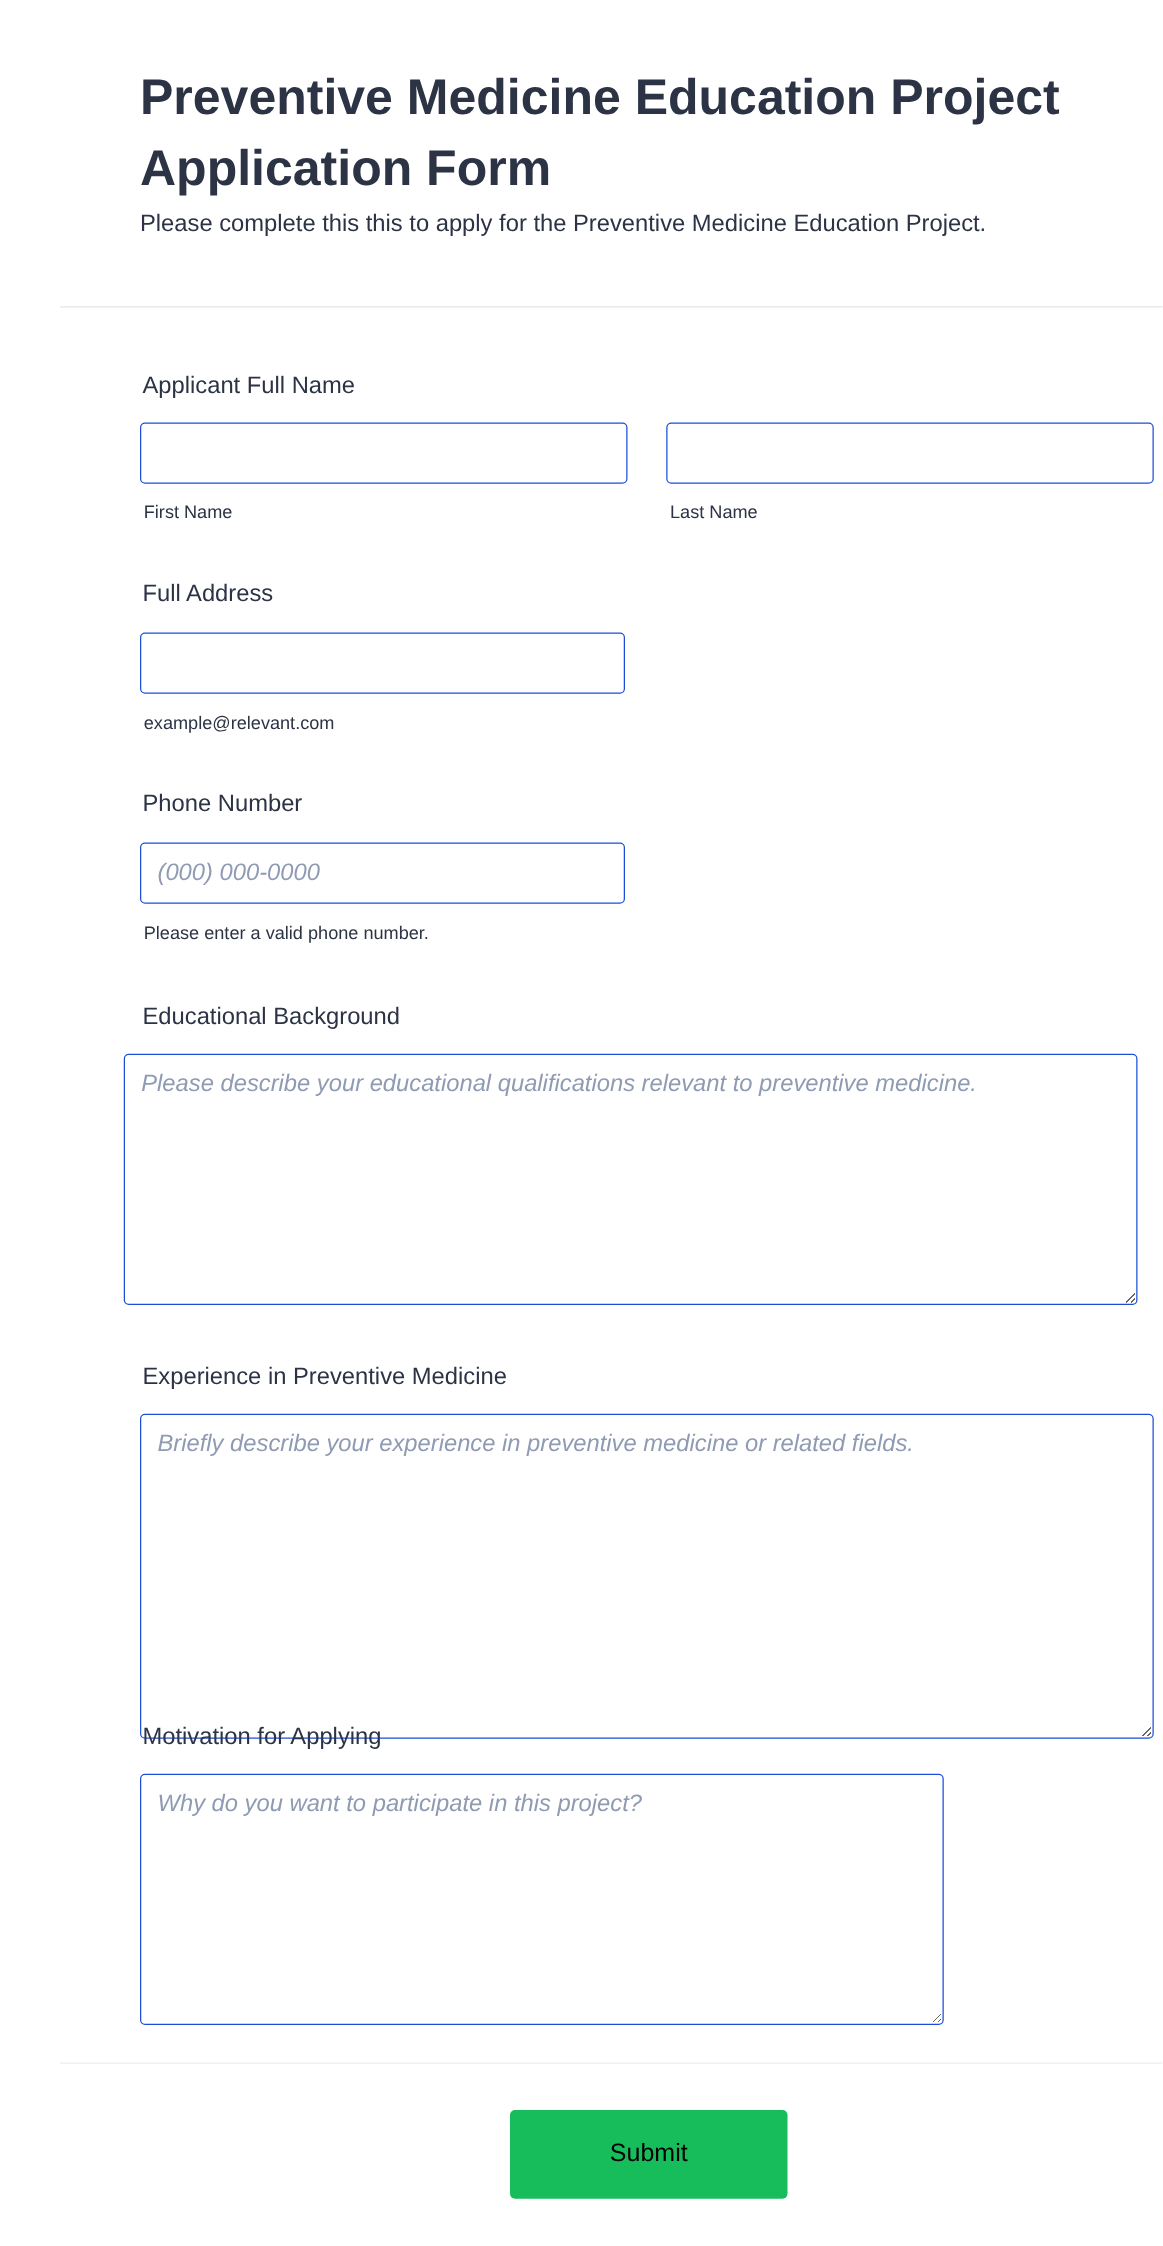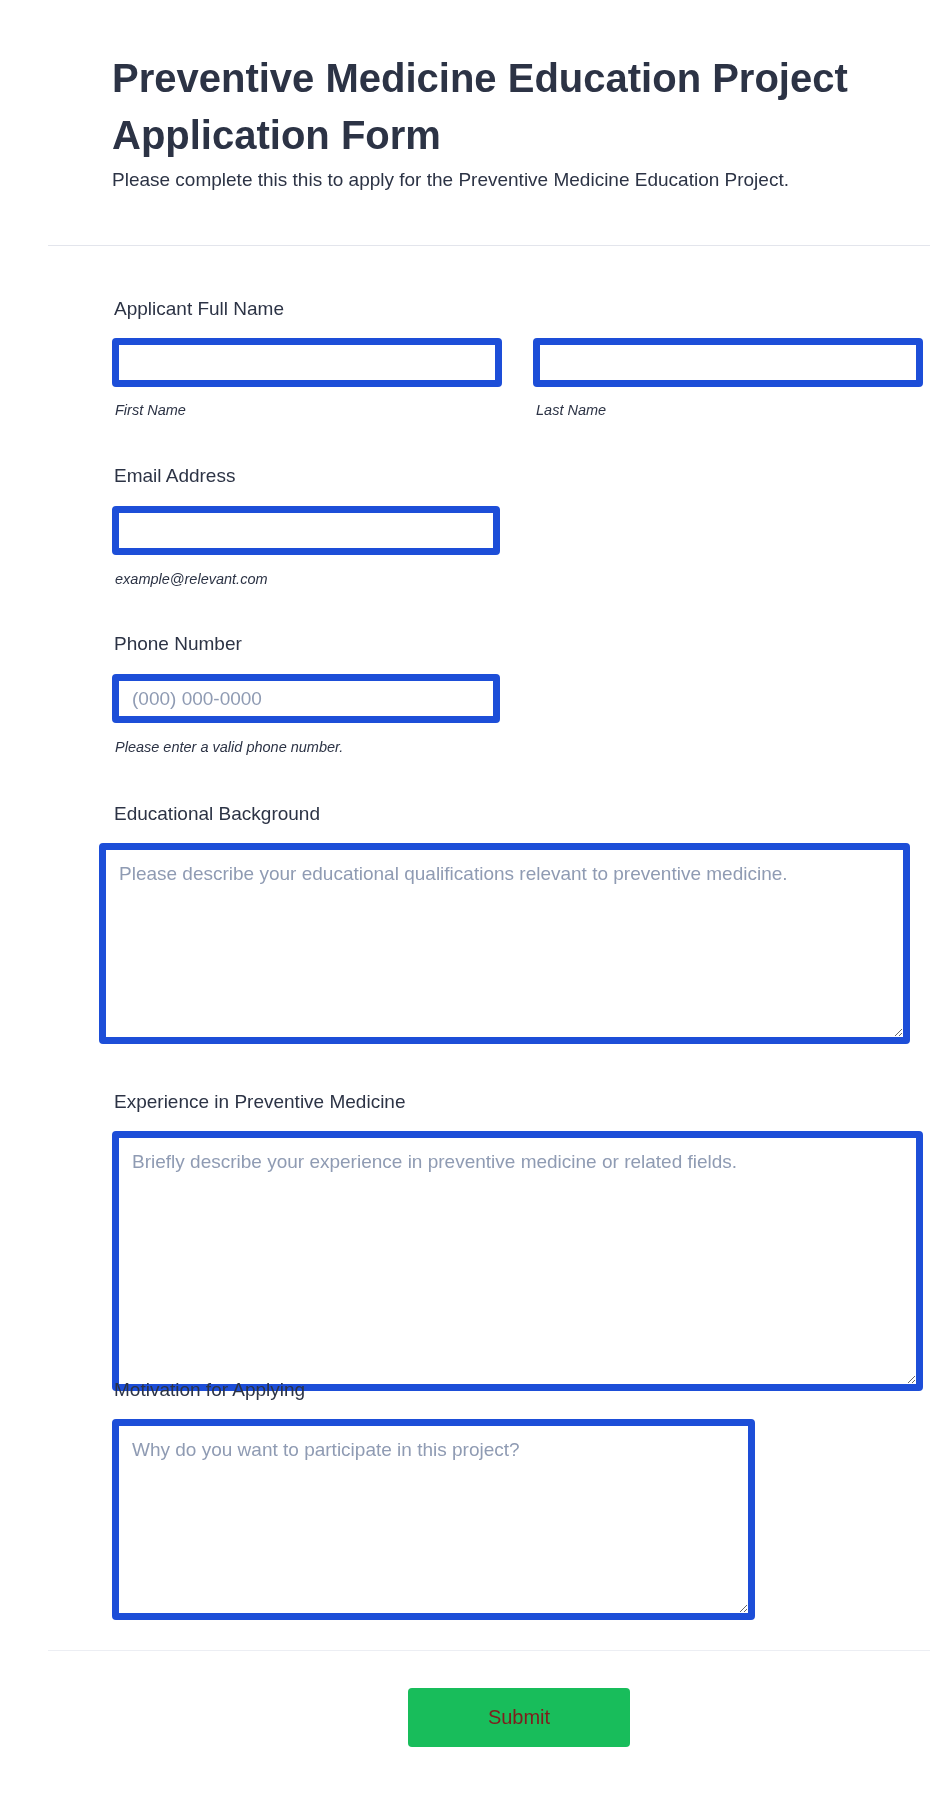--- a/index.html
+++ b/index.html
@@ -8,49 +8,49 @@
   .abs { position: absolute; margin-left: 48px; }
   .title {
     left: 64px; top: 50px; width: 800px;
     font-size: 40px; font-weight: bold; line-height: 57px; color: #2c3345;
   }
   .subtitle {
     left: 64px; top: 168px; font-size: 19px; line-height: 24px; color: #2c3345; white-space: nowrap;
   }
   .divider { left: 0; width: 930px; height: 1px; background: #e3e5ec; }
   .label { left: 66px; font-size: 19px; line-height: 24px; color: #2c3345; white-space: nowrap; }
-  .sublabel { font-size: 14.5px; line-height: 18px; color: #2c3345; white-space: nowrap; font-style: italic; }
+  .sublabel { font-size: 14.5px; line-height: 18px; color: #2c3345; white-space: nowrap; }
   .input {
-    border: 7px solid #1d4ed8; border-radius: 4px; background: #ffffff;
+    border: 1px solid #1d4ed8; border-radius: 4px; background: #ffffff;
     font-family: "Liberation Sans", "DejaVu Sans", sans-serif; font-size: 19px;
-    color: #a16207; padding: 0 13px; outline: none;
+    color: #a16207; padding: 0 13px; outline: none; font-style: italic;
   }
   .input::placeholder { color: #8f9bb3; }
   textarea.input { padding: 12px 13px; resize: vertical; line-height: 24px; }
   .submit {
-    left: 360px; top: 1688px; width: 222px; height: 59px;
+    left: 360px; top: 1688px; width: 222px; height: 71px;
     background: #18bd5b; border: none; border-radius: 4px;
-    color: #7f1d1d; font-size: 20px;
+    color: #000000; font-size: 20px;
     font-family: "Liberation Sans", "DejaVu Sans", sans-serif; cursor: pointer;
   }
 </style>
 </head>
 <body>
 
 <h1 class="abs title">Preventive Medicine Education Project Application Form</h1>
 <p class="abs subtitle">Please complete this this to apply for the Preventive Medicine Education Project.</p>
 <div class="abs divider" style="top:245px;"></div>
 
 <label class="abs label" style="top:297px;">Applicant Full Name</label>
 <input class="abs input" style="left: 64px; top: 338px; width: 390px; height: 49px;" type="text" value="">
 <span class="abs sublabel" style="left:67px; top:401px;">First Name</span>
 <input class="abs input" style="left: 485px; top: 338px; width: 390px; height: 49px;" type="text" value="">
 <span class="abs sublabel" style="left:488px; top:401px;">Last Name</span>
 
-<label class="abs label" style="top:464px;">Email Address</label>
+<label class="abs label" style="top:464px;">Full Address</label>
 <input class="abs input" style="left: 64px; top: 506px; width: 388px; height: 49px;" type="email" value="">
 <span class="abs sublabel" style="left:67px; top:570px;">example@relevant.com</span>
 
 <label class="abs label" style="top:632px;">Phone Number</label>
 <input class="abs input" style="left: 64px; top: 674px; width: 388px; height: 49px;" type="tel" placeholder="(000) 000-0000">
 <span class="abs sublabel" style="left:67px; top:738px;">Please enter a valid phone number.</span>
 
 <label class="abs label" style="top:802px;">Educational Background</label>
 <textarea class="abs input" style="left: 51px; top: 843px; width: 811px; height: 201px;" placeholder="Please describe your educational qualifications relevant to preventive medicine."></textarea>
 

